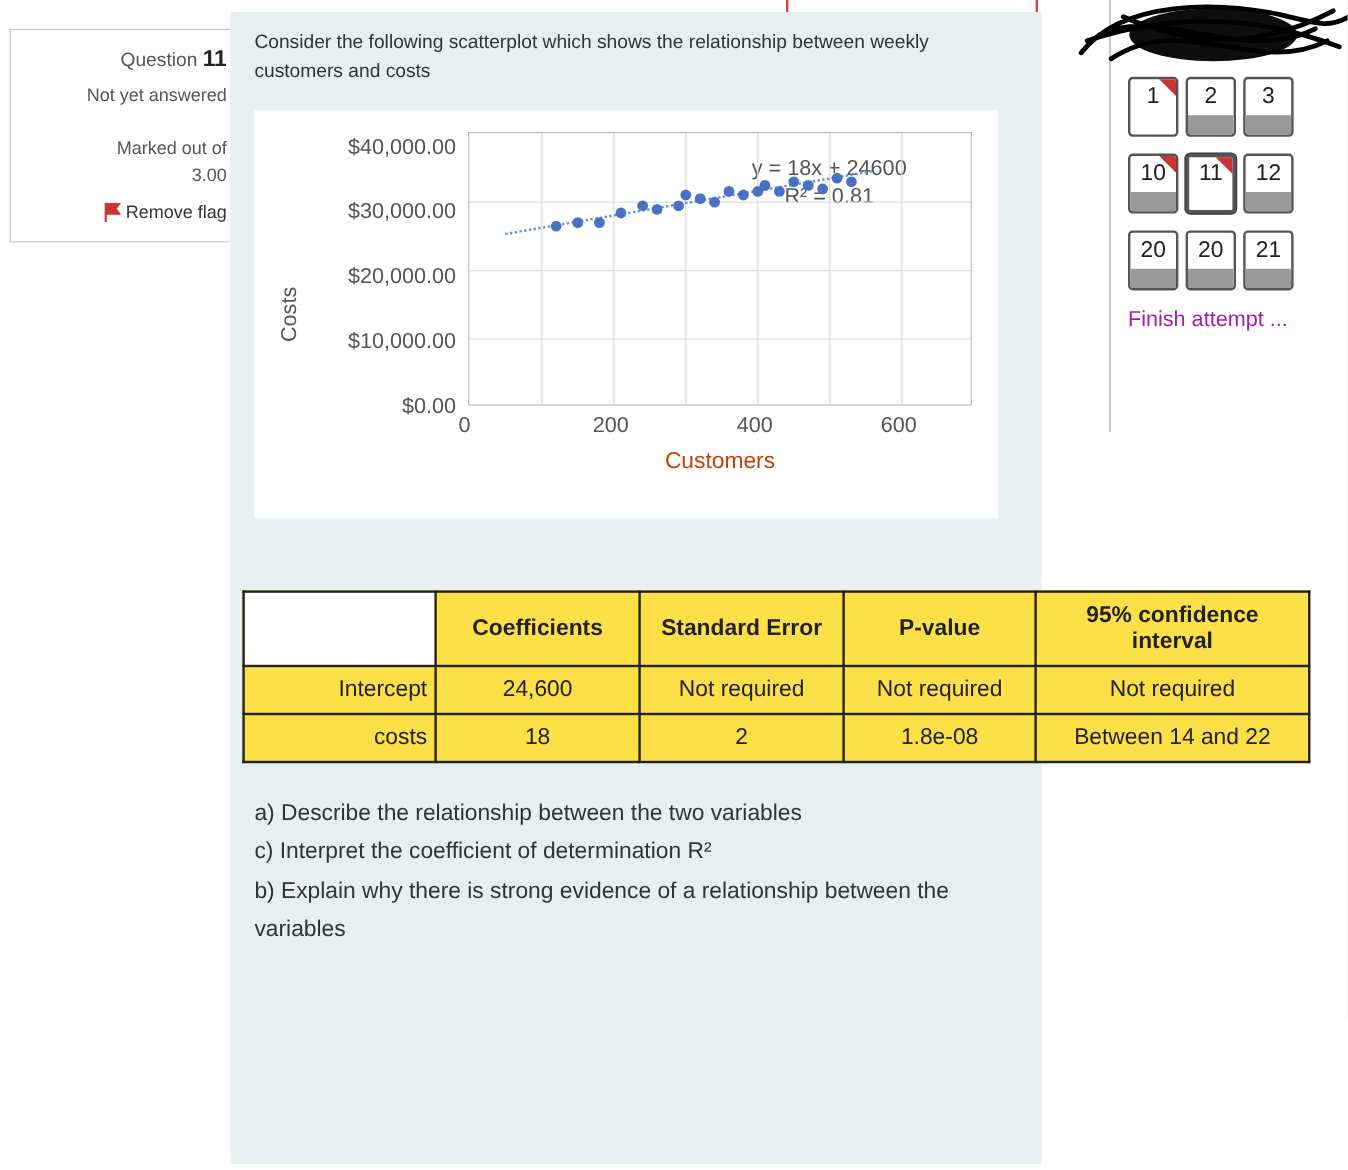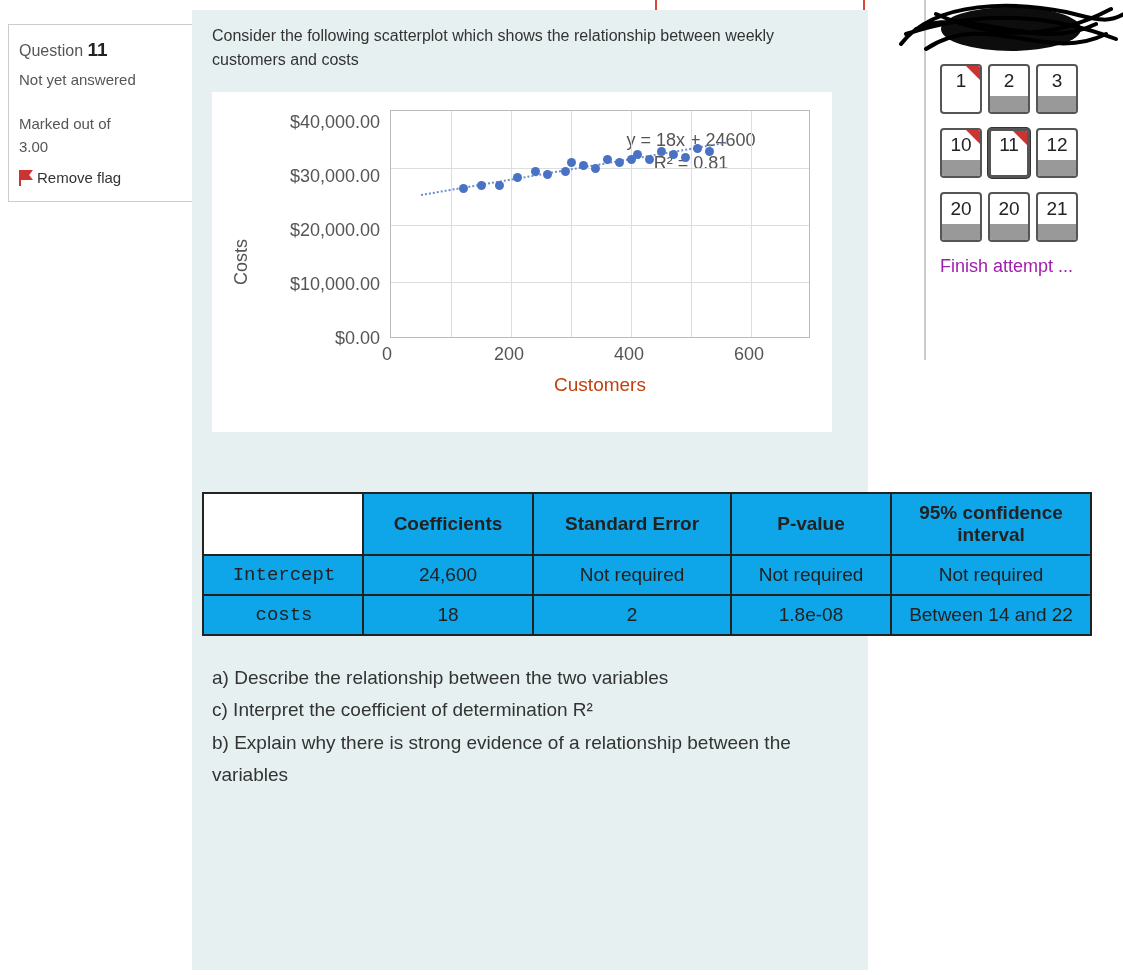--- a/index.html
+++ b/index.html
@@ -28,20 +28,21 @@
   .qinfo {
     position: absolute;
     left: 8px; top: 24px;
     width: 192px;
     border: 1px solid #ccc;
     background: #fff;
     padding: 10px 10px 12px 10px;
     font-size: 15px;
     color: #555;
     line-height: 1.55;
+    text-align: right;
   }
   .qinfo .qtitle { color: #555; margin-bottom: 4px; font-size: 16px; }
   .qinfo .qtitle b { color: #222; font-size: 19px; }
   .qinfo .flag {
     margin-top: 8px;
     color: #333;
     font-size: 15px;
   }
   .qinfo .flag svg { vertical-align: -3px; margin-right: 4px; }
 
@@ -133,33 +134,33 @@
   .trend {
     position: absolute;
     border-top: 2px dotted #6b8ed0;
     transform-origin: left center;
   }
 
   
   table.stats {
     border-collapse: collapse;
     width: 890px;
-    background: #0ea5e9;
+    background: #fde047;
     font-size: 19px;
     color: #222;
     margin-left: -10px;
   }
   table.stats th, table.stats td {
     border: 2px solid #222;
     padding: 8px 6px;
     text-align: center;
     vertical-align: middle;
   }
   table.stats th { font-weight: bold; }
-  table.stats th:first-child, table.stats td:first-child { text-align: center; padding-left: 8px; font-family: Liberation Mono, monospace; }
+  table.stats th:first-child, table.stats td:first-child { text-align: right; padding-left: 8px; }
   table.stats th:first-child { background:#fff; }
 
   .subq {
     margin-top: 26px;
     font-size: 19px;
     color: #333;
     line-height: 1.7;
   }
 
   
@@ -302,21 +303,21 @@
       <span style="left:362px">600</span>
     </div>
     <div class="xaxislabel">Customers</div>
   </div>
 
   <table class="stats">
     <thead>
       <tr>
         <th style="width:160px"></th>
         <th style="width:170px">Coefficients</th>
-        <th style="width:198px">Standard Error</th>
+        <th style="width:170px">Standard Error</th>
         <th style="width:160px">P-value</th>
         <th>95% confidence interval</th>
       </tr>
     </thead>
     <tbody>
       <tr>
         <td>Intercept</td>
         <td>24,600</td>
         <td>Not required</td>
         <td>Not required</td>

